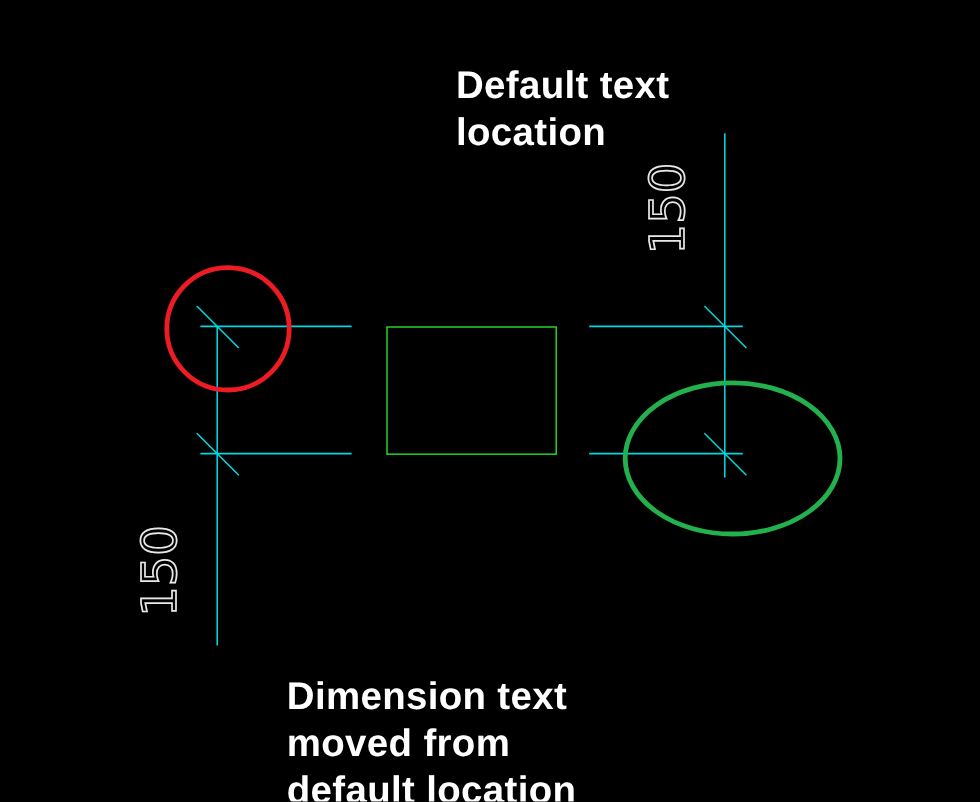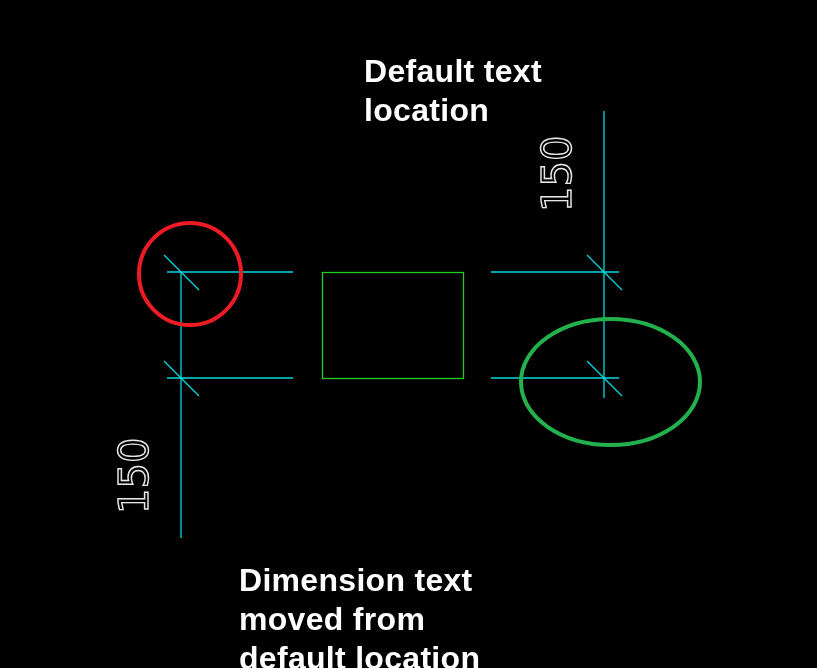--- a/index.html
+++ b/index.html
@@ -57,17 +57,17 @@
 </svg>
 
 <div class="dimtext" style="left:537px; top:212px;">
   <span>150</span>
 </div>
 
 <div class="dimtext" style="left:114px; top:514px;">
   <span>150</span>
 </div>
 
-<div class="label" style="left:364px; top:52px;">Default text
+<div class="label" style="left:380px; top:52px;">Default text
 location</div>
 <div class="label" style="left:239px; top:513px;margin-top:48px;">Dimension text
 moved from
 default location</div>
 
 </body></html>

